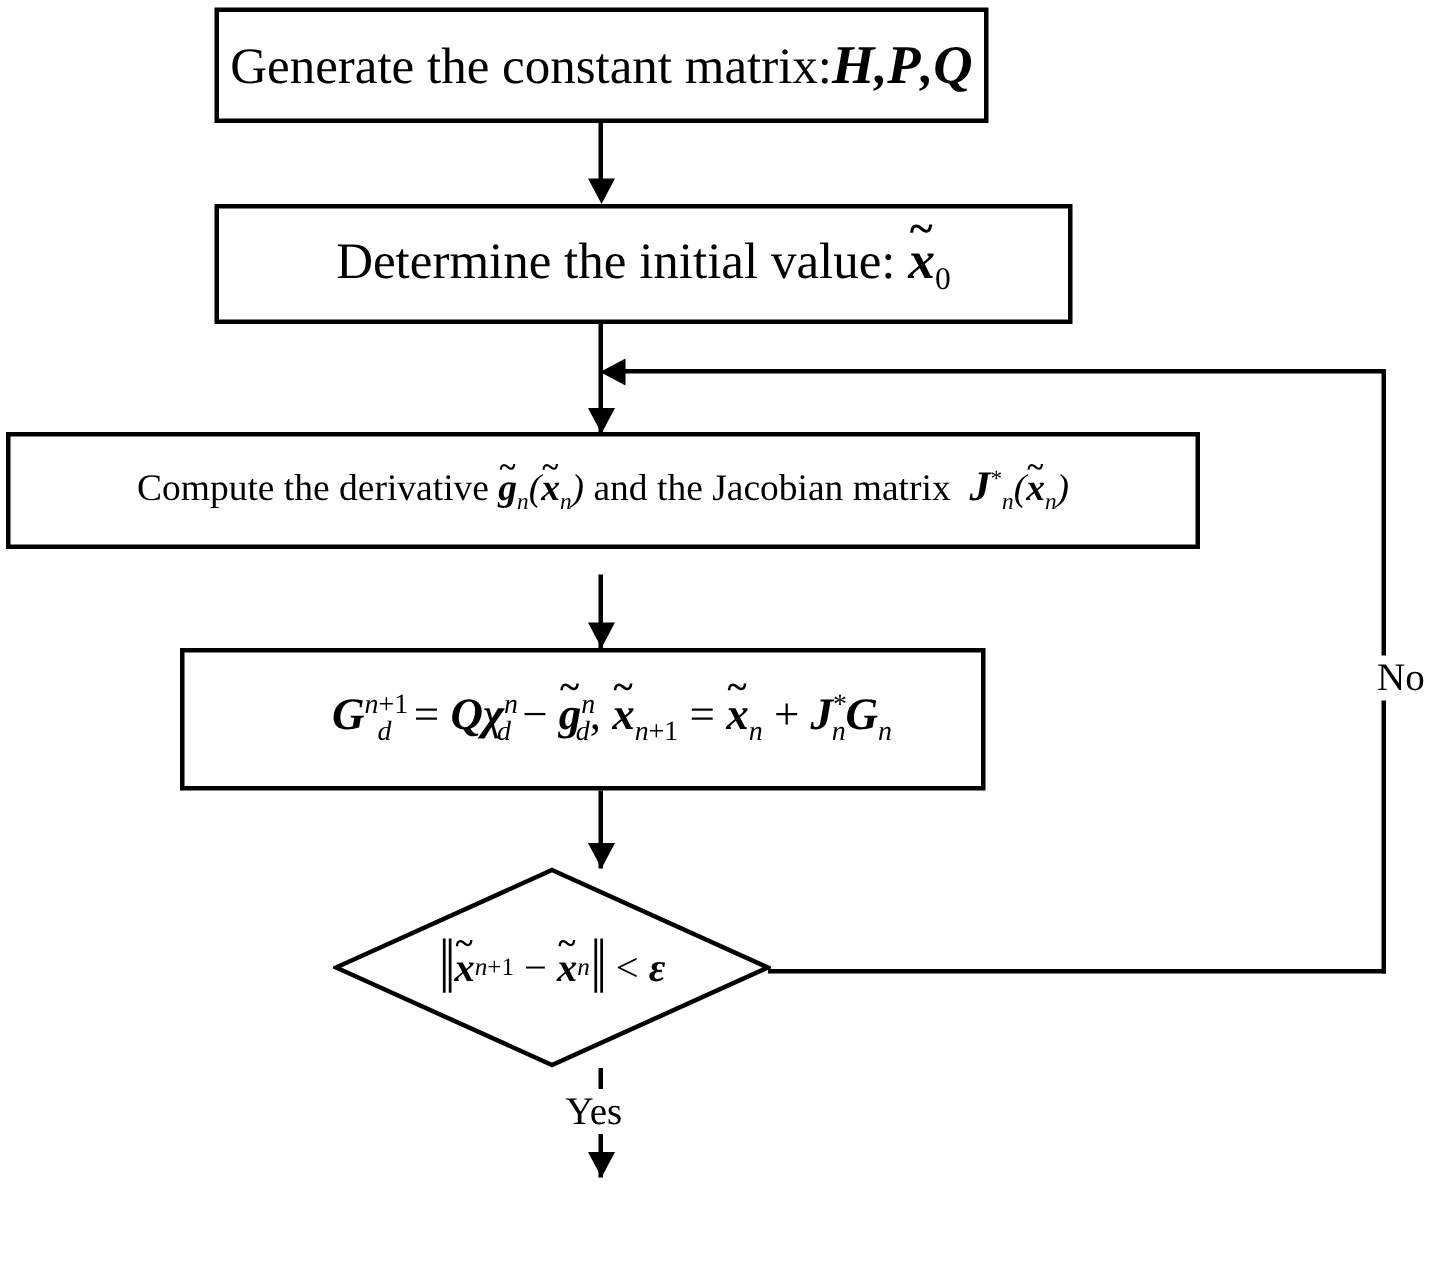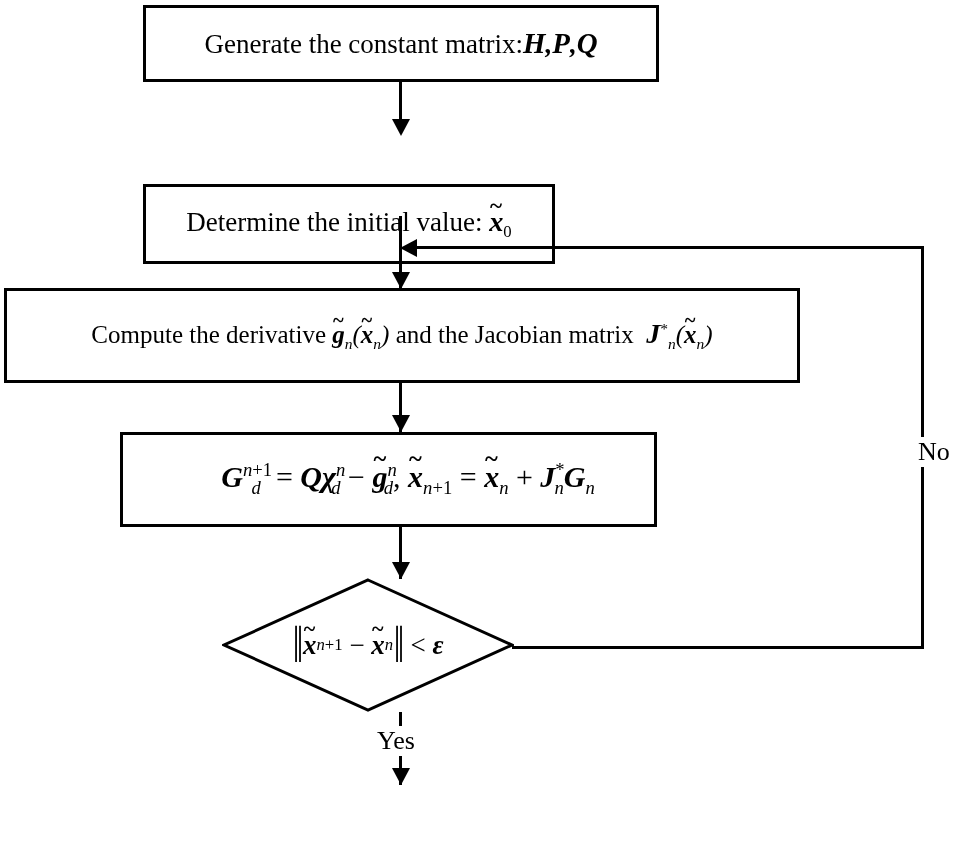--- a/index.html
+++ b/index.html
@@ -33,21 +33,21 @@
     border: 3px solid #000000;
     background: #ffffff;
     border-radius: 999px;
     display: flex;
     align-items: center;
     justify-content: center;
     text-align: center;
     color: #000000;
   }
   .box-text {
-    font-size: 27px;
+    font-size: 34px;
     line-height: 1.1;
     white-space: nowrap;
   }
   .box-text-sm {
     font-size: 25px;
     line-height: 1.1;
     white-space: nowrap;
   }
   
   .mbf {
@@ -151,32 +151,32 @@
 
   <div class="node-box" style="left:143px; top:5px; width:516px; height:77px;">
     <div class="box-text">
       <span>Generate the constant matrix:</span><span class="mbf" style="font-size:1.07em;">H</span><span class="mbf">,</span><span class="mbf" style="font-size:1.07em;">P</span><span class="mbf">,</span><span class="mbf" style="font-size:1.07em;">Q</span>
     </div>
   </div>
 
   <div class="edge-v" style="left:399px; top:82px; height:42px;"></div>
   <div class="arrow-down" style="left:392px; top:119px;"></div>
 
-  <div class="node-box" style="left:143px; top:136px; width:412px; height:80px;margin-top:48px;">
+  <div class="node-box" style="left:143px; top:136px; width:572px; height:80px;">
     <div class="box-text">
       <span>Determine the initial value:</span>&nbsp;<span class="tilde-wrap mbf" style="font-size:1.05em;"><span class="tilde">~</span>x</span><sub style="font-style:normal;">0</sub>
     </div>
   </div>
 
   <div class="edge-v" style="left:399px; top:216px; height:72px;"></div>
   <div class="arrow-down" style="left:392px; top:272px;"></div>
 
   <div class="arrow-left" style="left:400px; top:239px;"></div>
 
-  <div class="node-box" style="left:4px; top:288px; width:796px; height:95px;">
+  <div class="node-box" style="left:4px; top:288px; width:796px; height:78px;">
     <div class="box-text-sm">
       <span>Compute the derivative</span>&nbsp;<span class="tilde-wrap mbf"><span class="tilde">~</span>g</span><sub>n</sub><span class="mit">(</span><span class="tilde-wrap mbf"><span class="tilde">~</span>x</span><sub>n</sub><span class="mit">)</span>&nbsp;<span>and the Jacobian matrix</span>&nbsp;&nbsp;<span class="mbf" style="font-size:1.12em;">J</span><sup style="font-style:normal;">*</sup><sub>n</sub><span class="mit">(</span><span class="tilde-wrap mbf"><span class="tilde">~</span>x</span><sub>n</sub><span class="mit">)</span>
     </div>
   </div>
 
   <div class="edge-v" style="left:399px; top:383px; height:49px;"></div>
   <div class="arrow-down" style="left:392px; top:415px;"></div>
 
   <div class="node-box" style="left:120px; top:432px; width:537px; height:95px;padding-left:39px;">
     <div class="box-text" style="font-size:30px;">

